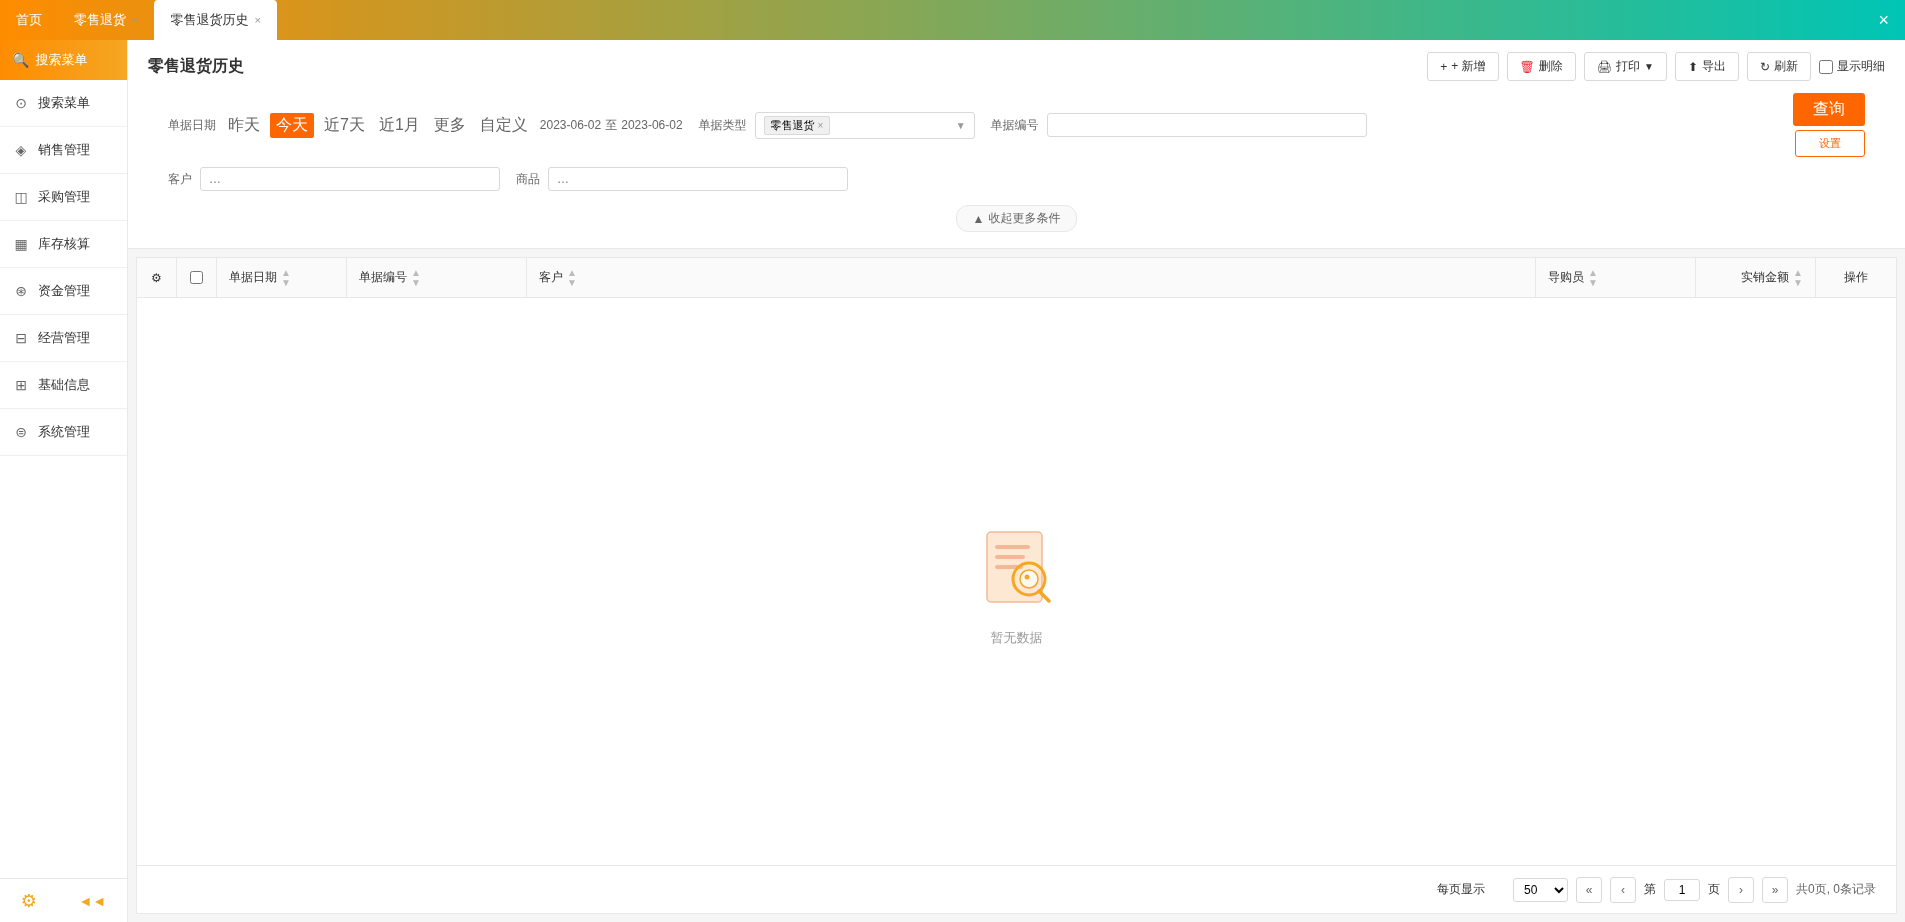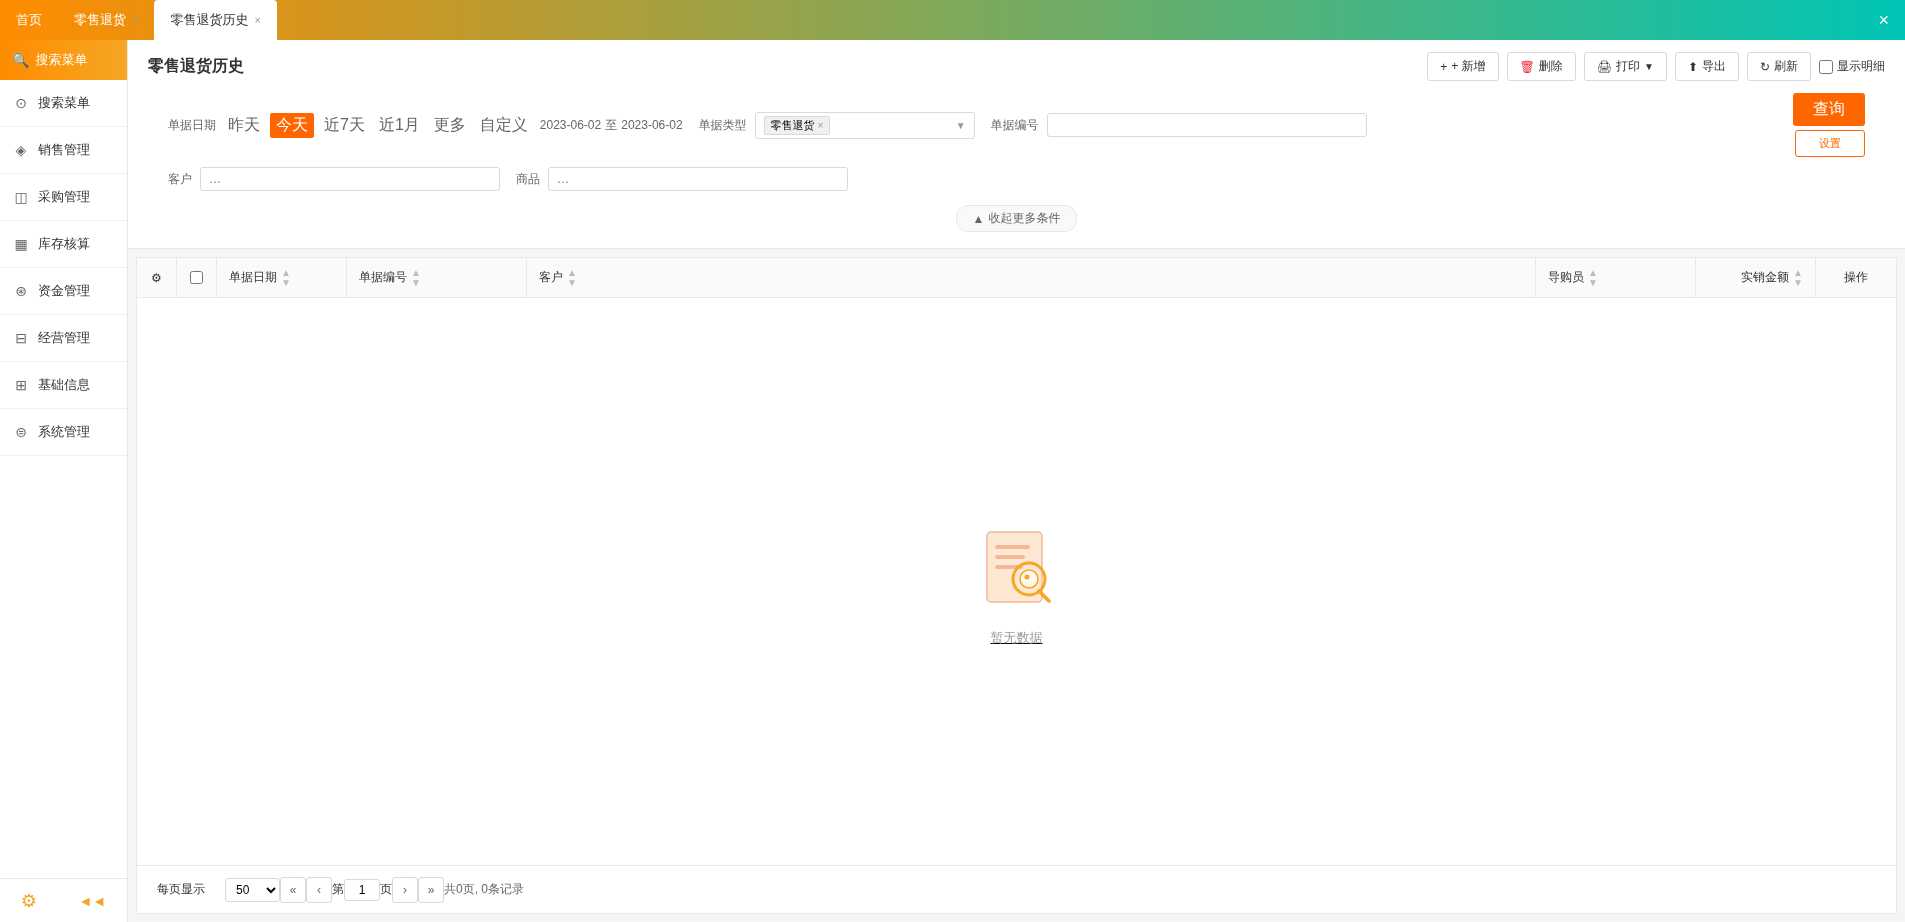--- a/index.html
+++ b/index.html
@@ -327,40 +327,40 @@
     .th-amount { flex: 0 0 120px; justify-content: flex-end; }
     .th-action { flex: 0 0 80px; justify-content: center; }
 
     .table-body {
       flex: 1;
       display: flex;
       align-items: center;
       justify-content: center;
       flex-direction: column;
       gap: 12px;
-      text-decoration: underline;
     }
     .empty-icon {
       width: 100px;
       height: 100px;
     }
     .empty-text {
       font-size: 13px;
       color: #999;
     }
 
     
     .pagination {
       height: 48px;
       background: #fff;
       border-top: 1px solid #e8e8e8;
       display: flex;
       align-items: center;
-      justify-content: flex-start;
+      justify-content: flex-end;
       padding: 0 20px;
+      gap: 8px;
       font-size: 12px;
       color: #333;
     }
     .page-size-select {
       border: 1px solid #d9d9d9;
       border-radius: 3px;
       padding: 3px 6px;
       font-size: 12px;
       background: #fff;
       margin-left: 20px;

